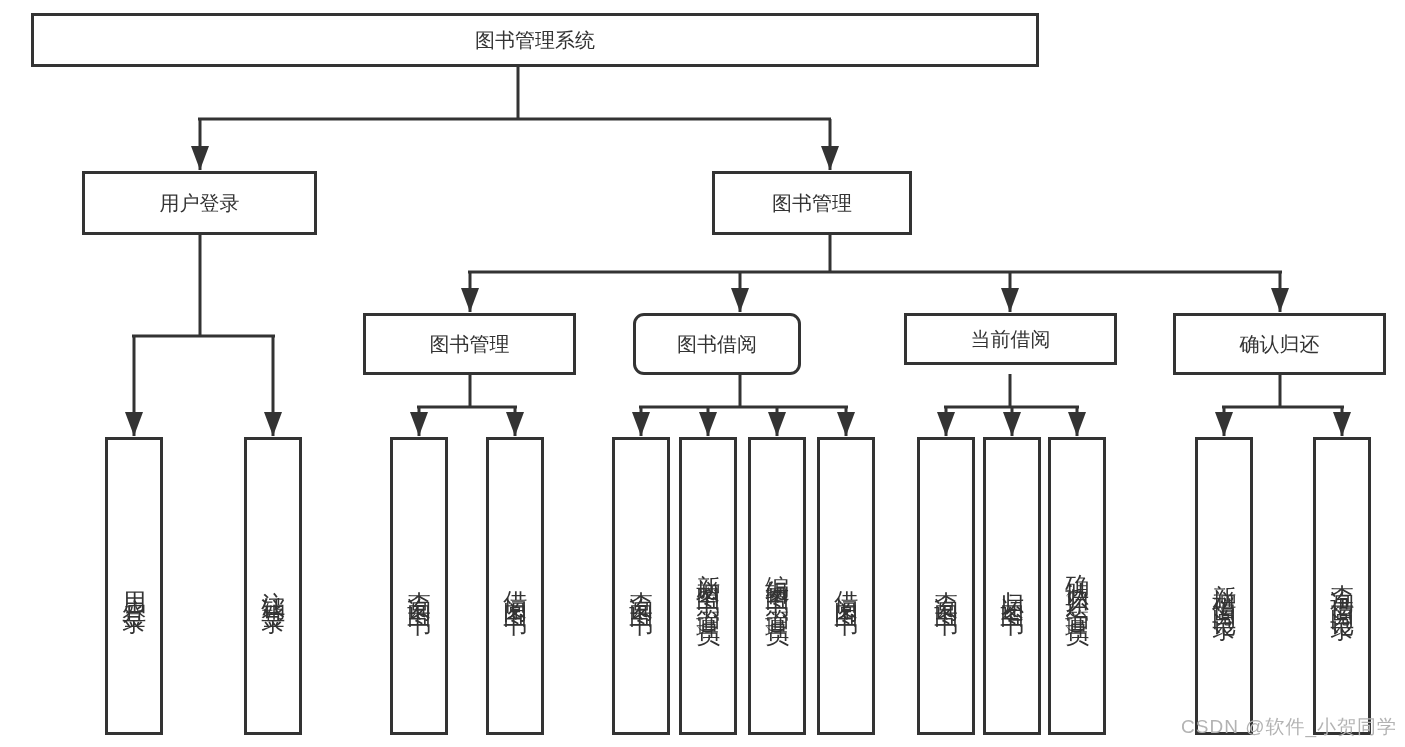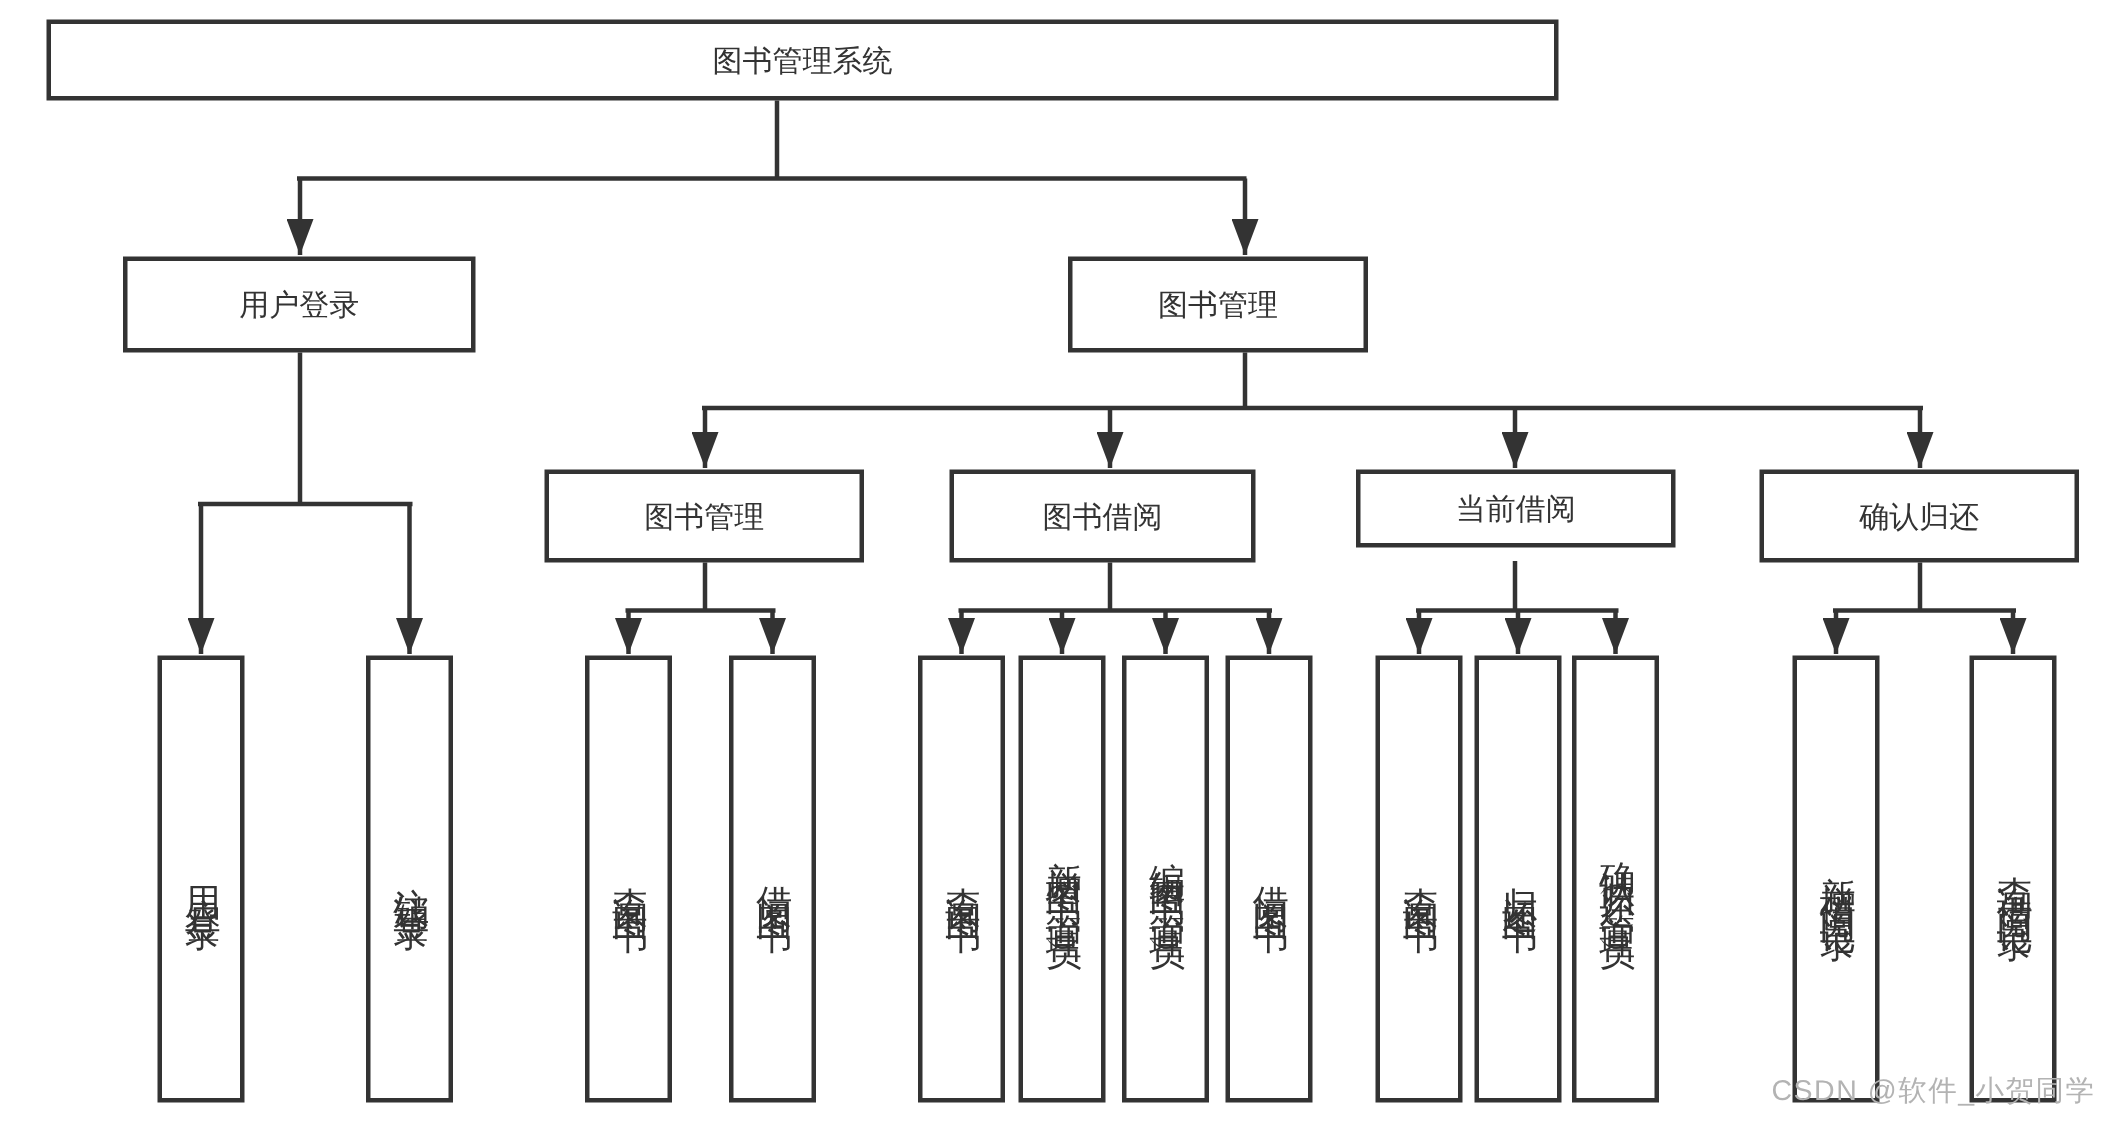--- a/index.html
+++ b/index.html
@@ -132,21 +132,21 @@
   <div class="box" style="left:82px; top:171px; width:235px; height:64px;">
     <span>用户登录</span>
   </div>
   <div class="box" style="left:712px; top:171px; width:200px; height:64px;">
     <span>图书管理</span>
   </div>
 
   <div class="box" style="left:363px; top:313px; width:213px; height:62px;">
     <span>图书管理</span>
   </div>
-  <div class="box" style="left:633px; top:313px; width:204px; height:62px;">
+  <div class="box" style="left:633px; top:313px; width:168px; height:62px;border-radius:11px;">
     <span>图书借阅</span>
   </div>
   <div class="box" style="left:904px; top:313px; width:213px; height:52px;">
     <span>当前借阅</span>
   </div>
   <div class="box" style="left:1173px; top:313px; width:213px; height:62px;">
     <span>确认归还</span>
   </div>
 
   <div class="box vbox" style="left:105px; top:437px; width:58px; height:298px;">

